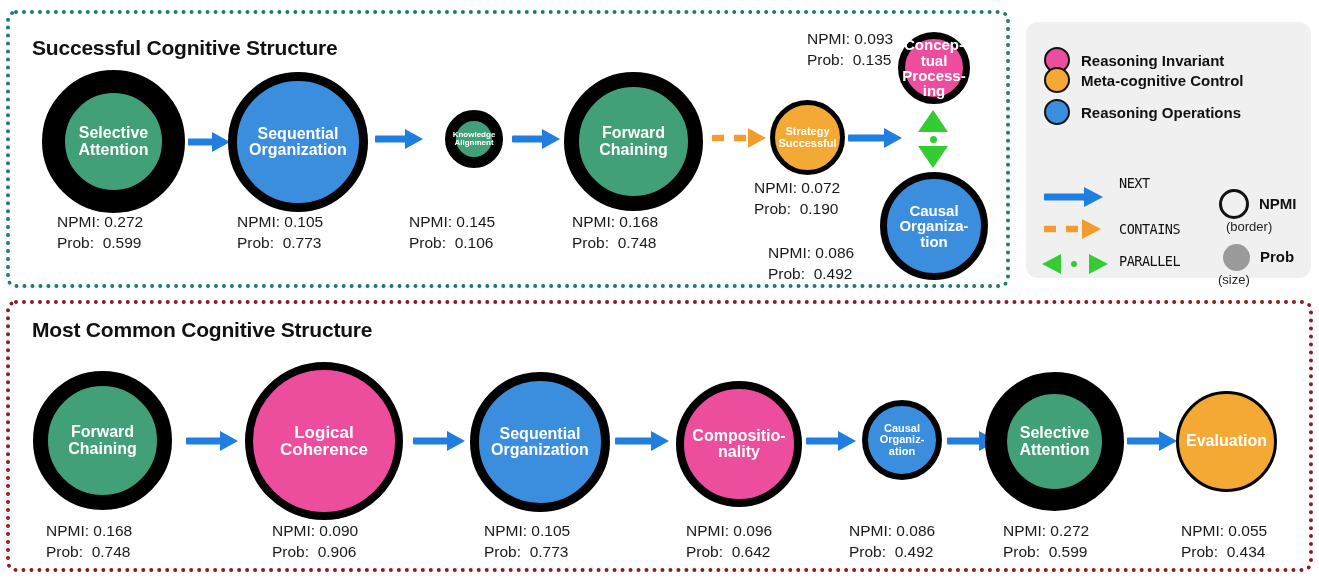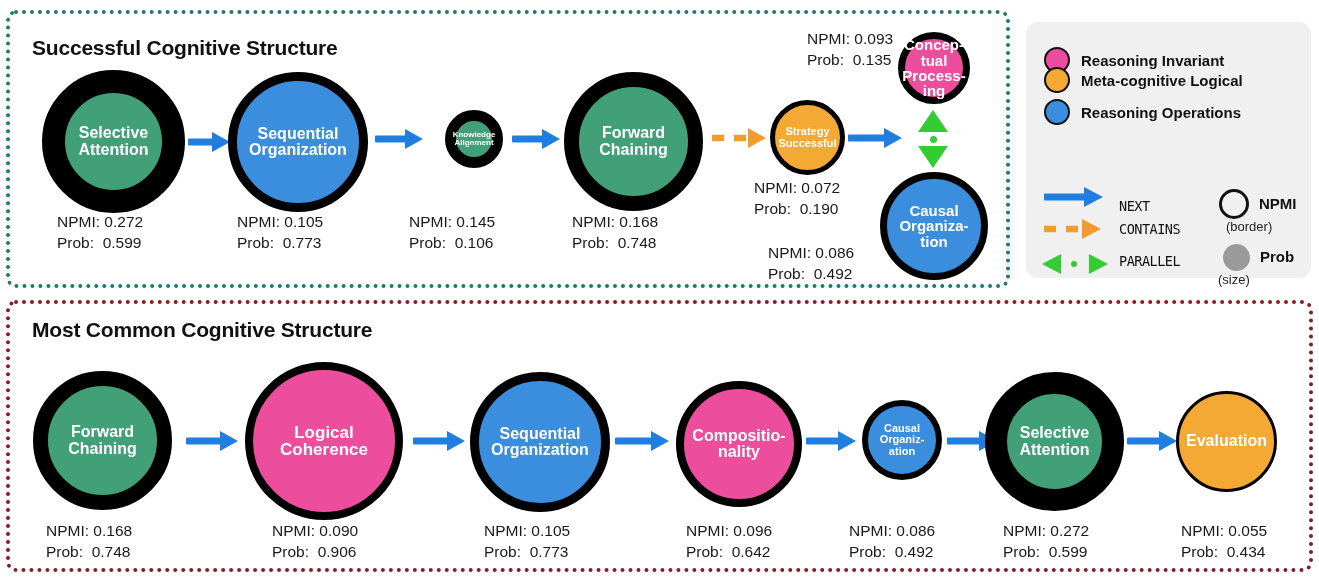--- a/index.html
+++ b/index.html
@@ -62,34 +62,34 @@
 
 <div id="legend">
 
   <div class="legend-row" style="left:18px;top:13px;margin-top:12px;">
     <div class="legend-dot" style="background:#ec4d9c;"></div>
     <div class="legend-label">Reasoning Invariant</div>
   </div>
 
   <div class="legend-row" style="left:18px;top:45px;">
     <div class="legend-dot" style="background:#f4a935;"></div>
-    <div class="legend-label">Meta-cognitive Logical</div>
+    <div class="legend-label">Meta-cognitive Control</div>
   </div>
 
   <div class="legend-row" style="left:18px;top:77px;justify-content:center;">
     <div class="legend-dot" style="background:#3b8ede;"></div>
     <div class="legend-label">Reasoning Operations</div>
   </div>
 
 
   <div class="arrow" style="left:18px;top:175px;width:62px;color:#1f7ee0;">
     <div class="shaft" style="width:42px;background:#1f7ee0;"></div>
     <div class="head" style="left:40px;border-left:19px solid #1f7ee0;"></div>
   </div>
-  <div class="legend-key" style="left:93px;top:176px;">NEXT</div>
+  <div class="legend-key" style="left:93px;top:153px;">NEXT</div>
 
   <div class="arrow dashed" style="left:18px;top:207px;width:62px;color:#f49b2e;">
     <div class="shaft" style="width:40px;"></div>
     <div class="head" style="left:38px;border-left:19px solid #f49b2e;"></div>
   </div>
   <div class="legend-key" style="left:93px;top:199px;">CONTAINS</div>
 
   <div style="position:absolute;left:16px;top:229px;width:66px;height:26px;">
     <div style="position:absolute;left:0;top:3px;width:0;height:0;border-top:10px solid transparent;border-bottom:10px solid transparent;border-right:19px solid #33cc33;"></div>
     <div style="position:absolute;left:29px;top:10px;width:6px;height:6px;border-radius:50%;background:#33cc33;"></div>

